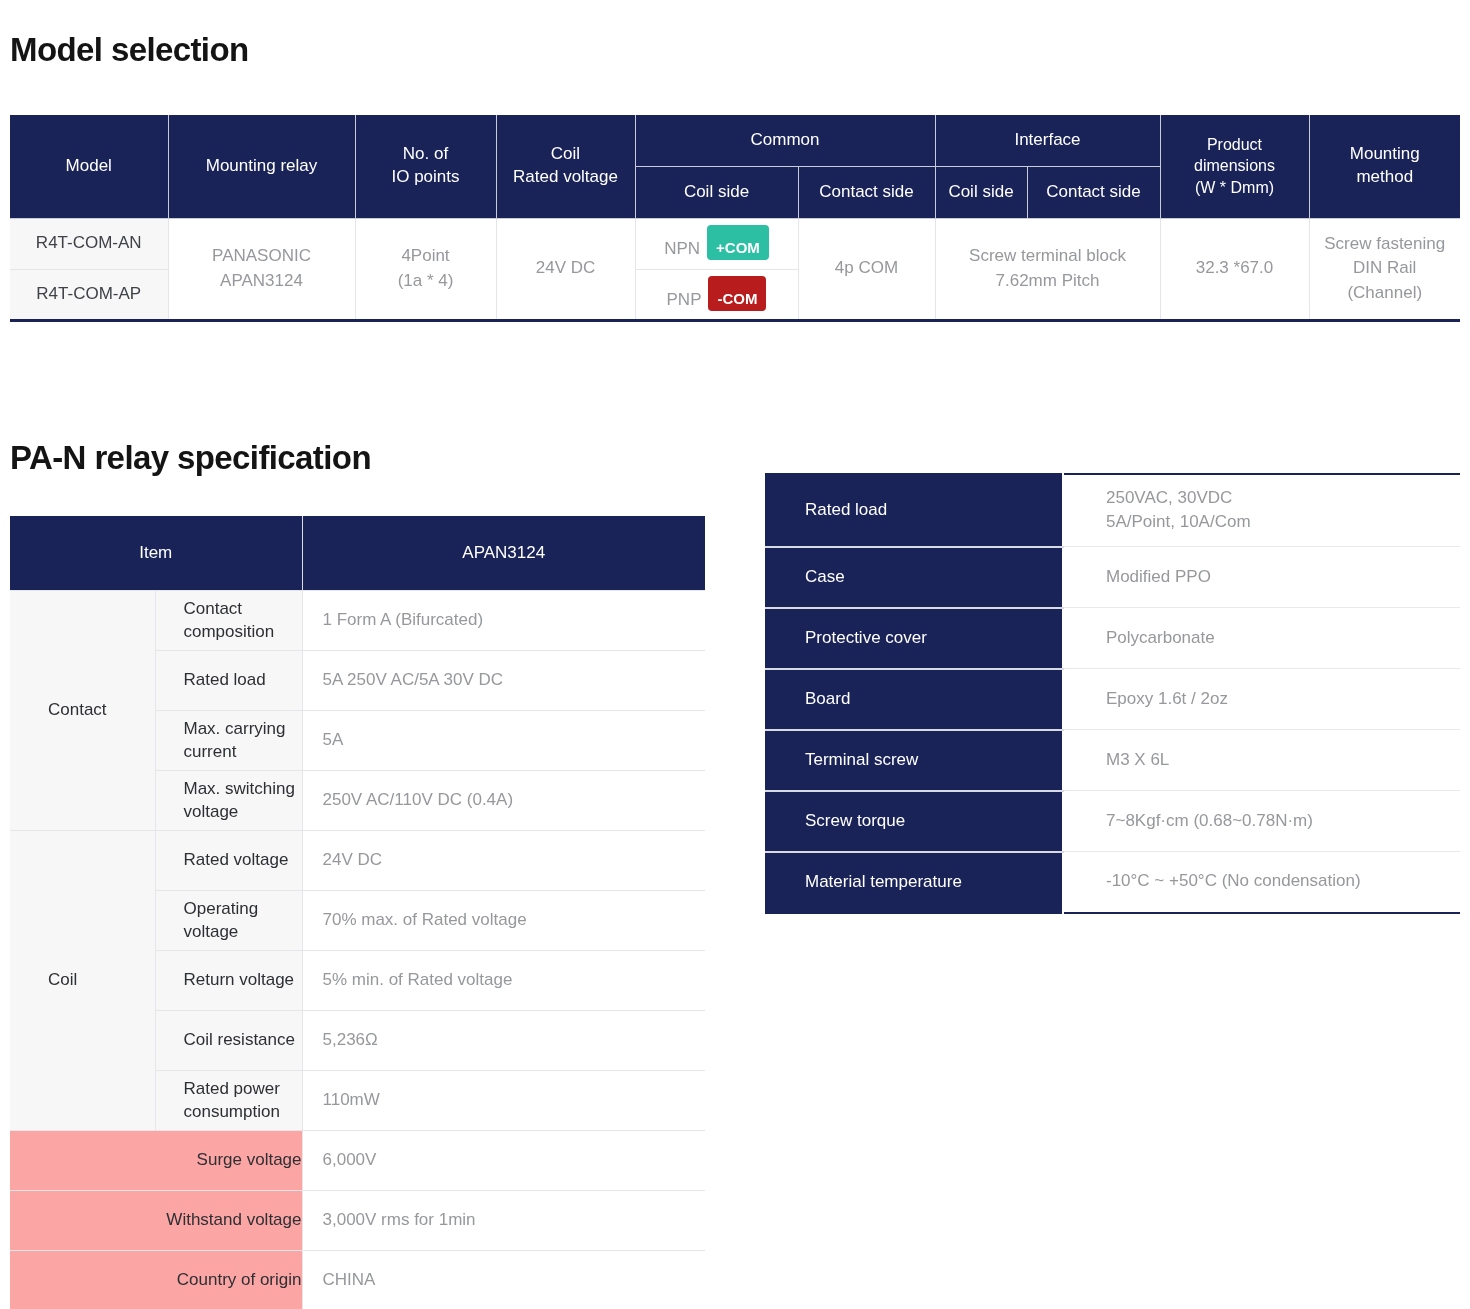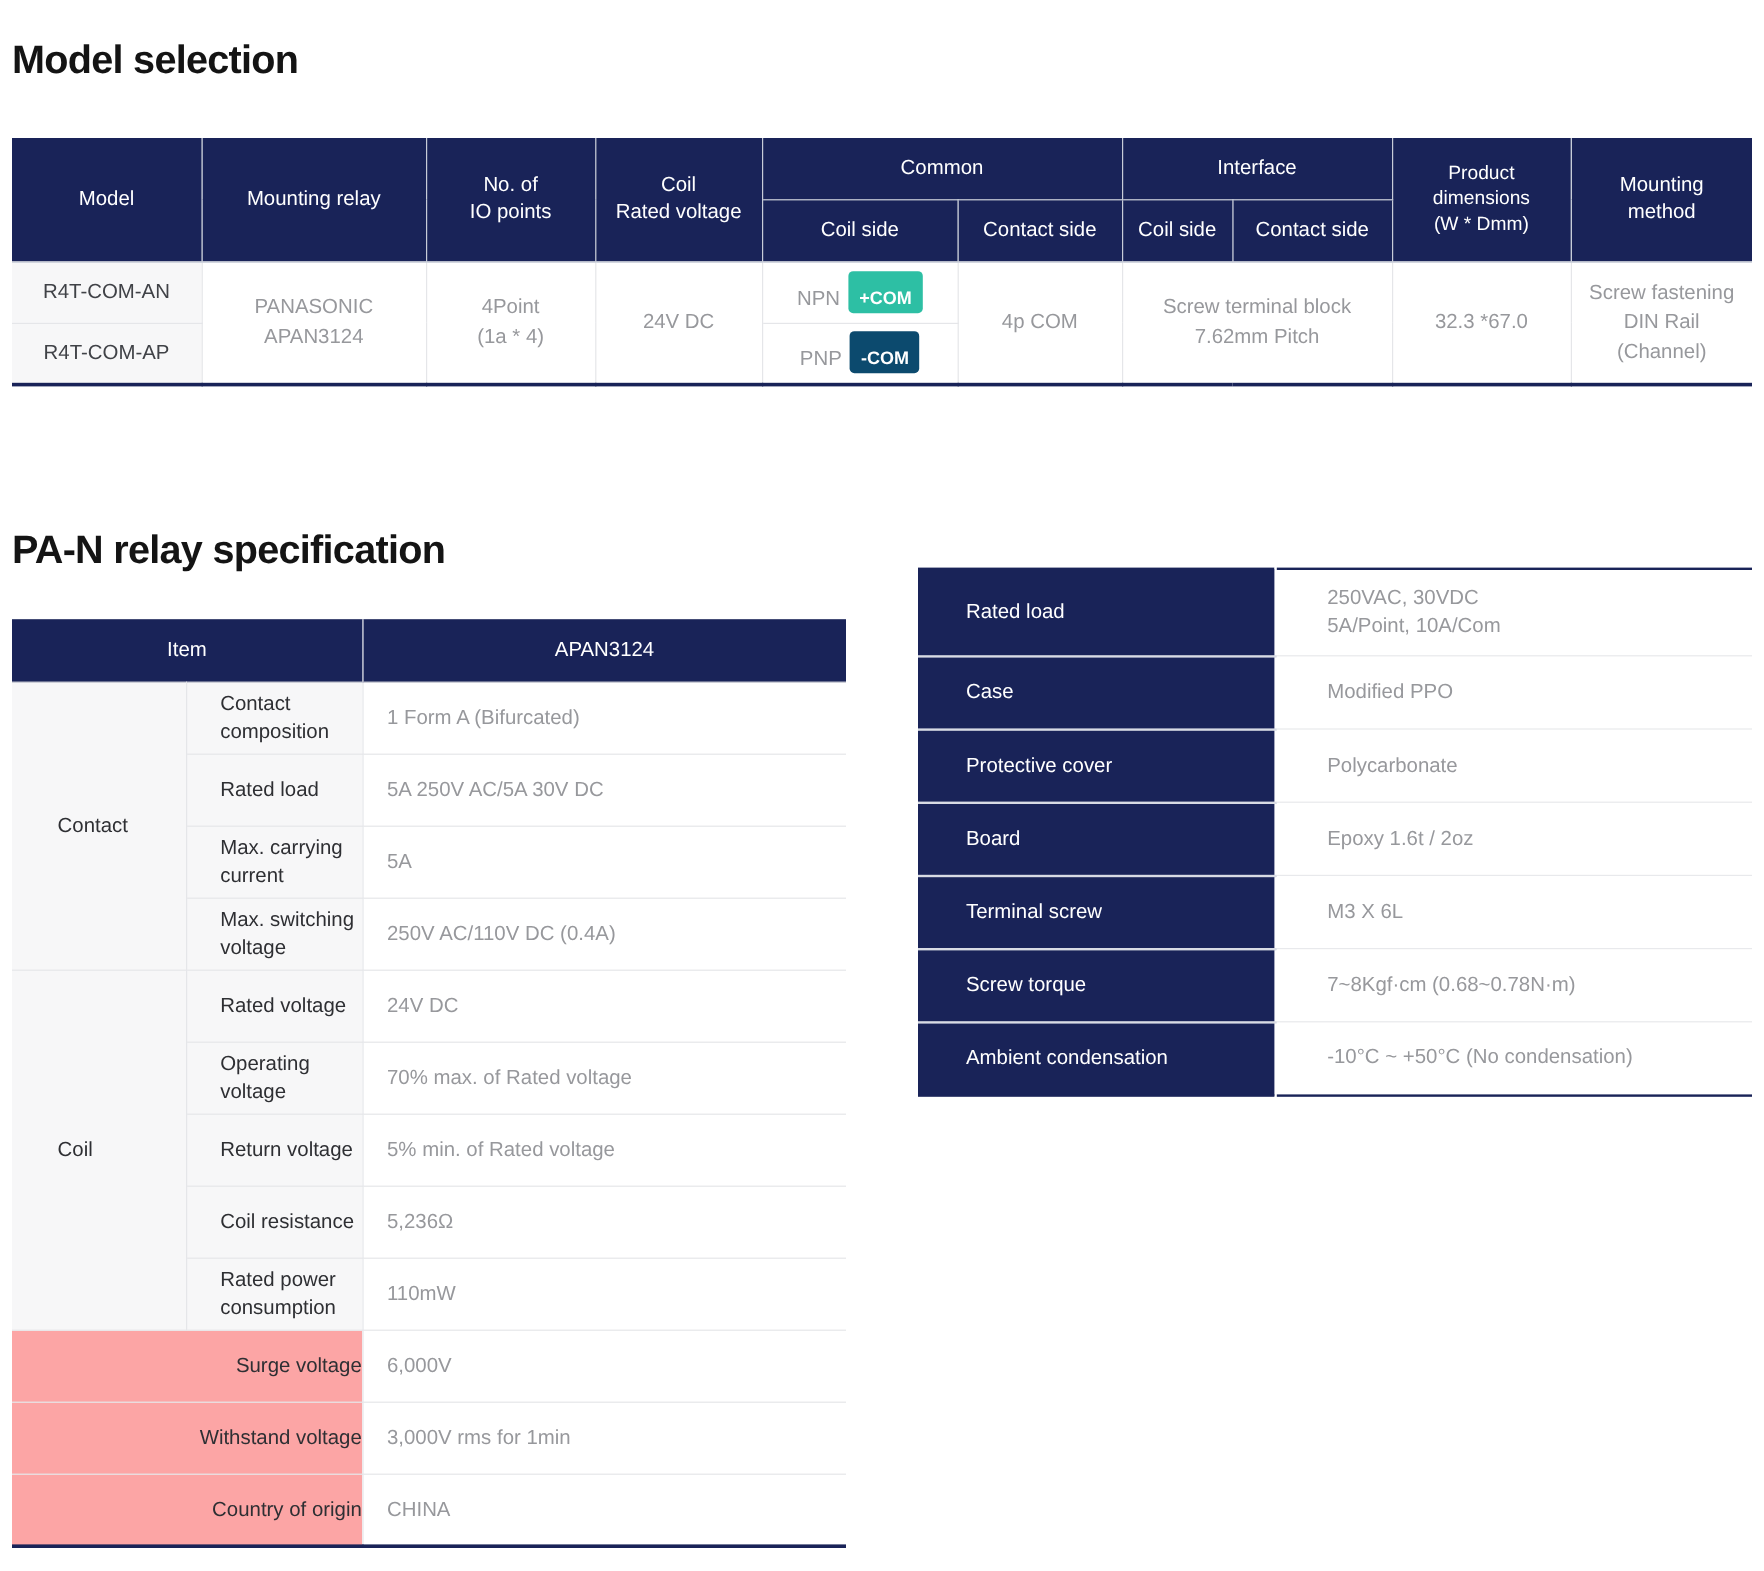--- a/index.html
+++ b/index.html
@@ -66,21 +66,21 @@
     line-height: 1.2;
     vertical-align: 1px;
   }
 
   
   .sections { display: flex; gap: 60px; margin-top: 114px; }
   .col { width: 695px; }
 
   
   .t2 { width: 695px; margin-top: 37px; border-bottom: 3px solid #192358; }
-  .t2 thead tr { height: 53px; border-radius: 22px; }
+  .t2 thead tr { height: 75px; border-radius: 22px; }
   .t2 thead th {
     background: #192358;
     color: #ffffff;
     font-size: 17px;
     font-weight: 500;
     text-align: center;
   }
   .t2 thead th.item-h { border-right: 1px solid rgba(255,255,255,0.85); }
   .t2 tbody tr { height: 60px; }
   .t2 tbody td { border: 1px solid #e5e6e9; font-size: 17px; line-height: 1.3; }
@@ -169,21 +169,21 @@
         <td rowspan="2">4p COM</td>
         <td rowspan="2" colspan="2">Screw terminal block
 7.62mm Pitch</td>
         <td rowspan="2">32.3 *67.0</td>
         <td rowspan="2" class="no-r">Screw fastening
 DIN Rail
 (Channel)</td>
       </tr>
       <tr>
         <td class="model">R4T-COM-AP</td>
-        <td><span>PNP</span><span class="badge" style="background: #0c4a6e;">-COM</span></td>
+        <td><span>PNP</span><span class="badge" style="background: #b91c1c;">-COM</span></td>
       </tr>
     </tbody>
   </table>
 
   <div class="sections">
 
     <div class="col">
       <h1 class="sec-title">PA-N relay specification</h1>
       <table class="t2">
         <colgroup>
@@ -283,21 +283,21 @@
           </tr>
           <tr>
             <td class="lbl">Terminal screw</td>
             <td class="val">M3 X 6L</td>
           </tr>
           <tr>
             <td class="lbl">Screw torque</td>
             <td class="val">7~8Kgf·cm (0.68~0.78N·m)</td>
           </tr>
           <tr>
-            <td class="lbl">Ambient condensation</td>
+            <td class="lbl">Material temperature</td>
             <td class="val">-10°C ~ +50°C (No condensation)</td>
           </tr>
         </tbody>
       </table>
     </div>
 
   </div>
 </div>
 
 </body></html>

